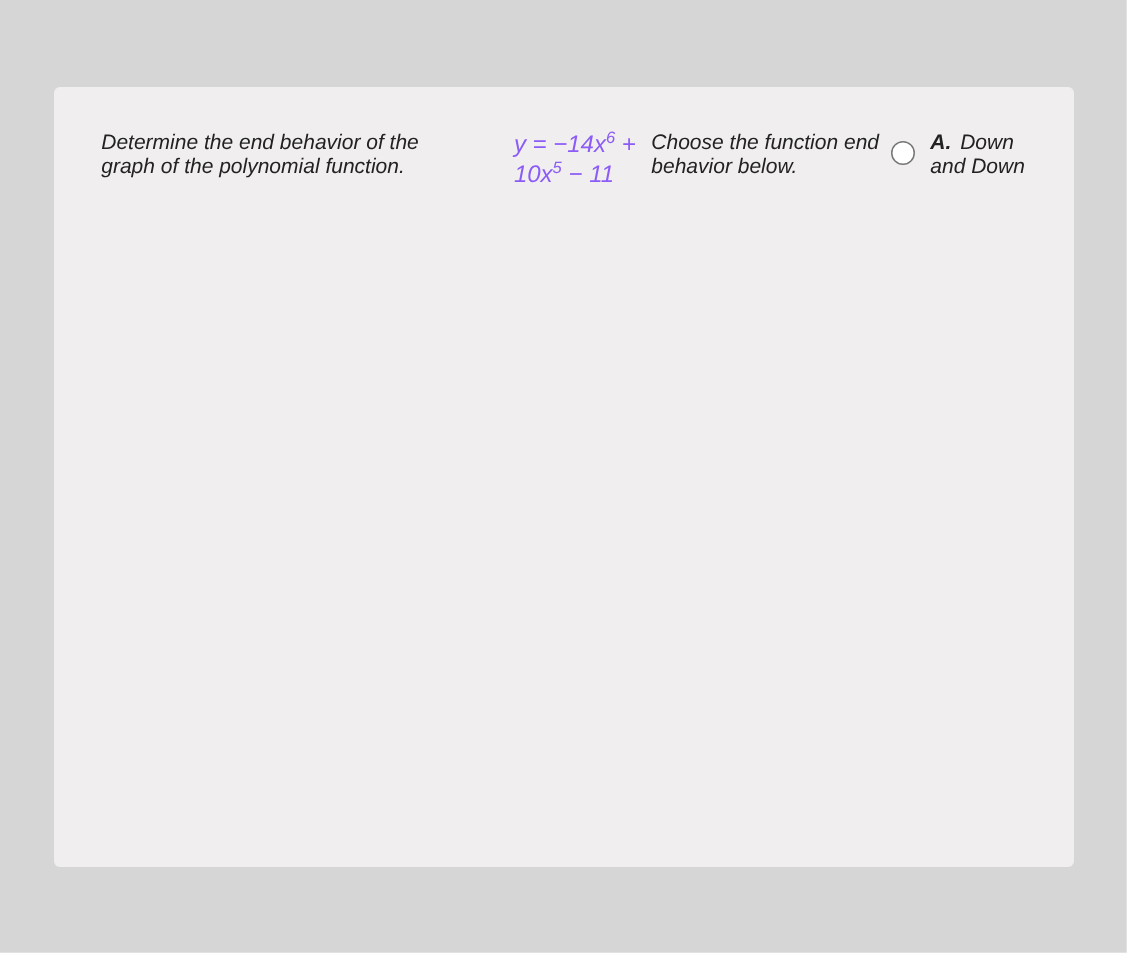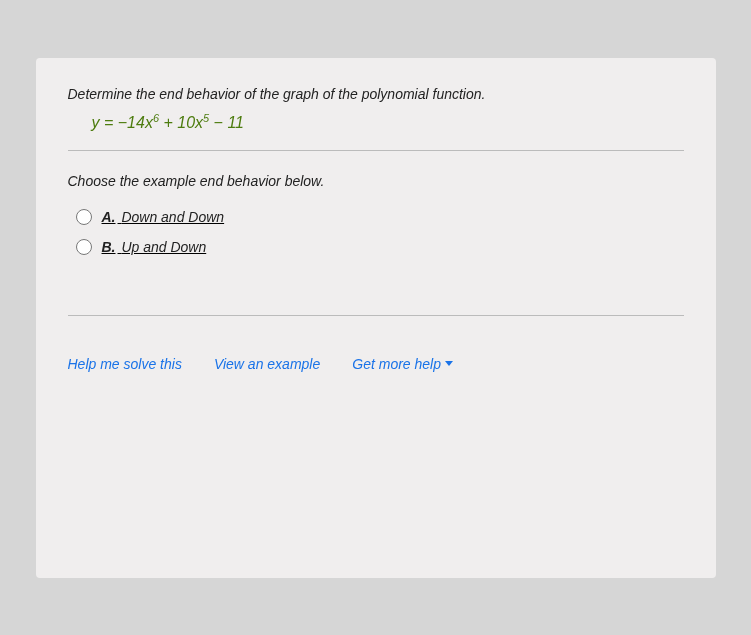--- a/index.html
+++ b/index.html
@@ -18,34 +18,34 @@
       justify-content: center;
     }
 
     .card {
       background-color: #f0eeee;
       width: 680px;
       min-height: 520px;
       border-radius: 4px;
       padding: 28px 32px 24px 32px;
       display: flex;
-      flex-direction: column;
+      flex-direction: row;
       position: relative;
     }
 
     .question-text {
       font-size: 14px;
       color: #222;
       margin-bottom: 10px;
       font-style: italic;
     }
 
     .equation {
       font-size: 16px;
-      color: #4d7c0f;
+      color: #8b5cf6;
       margin-left: 24px;
       margin-bottom: 18px;
       font-style: italic;
     }
 
     .equation sup {
       font-size: 11px;
     }
 
     .divider {
@@ -59,21 +59,20 @@
       color: #222;
       margin-bottom: 20px;
       font-style: italic;
     }
 
     .options {
       display: flex;
       flex-direction: column;
       gap: 14px;
       margin-left: 8px;
-      text-decoration: underline;
     }
 
     .option {
       display: flex;
       align-items: center;
       gap: 10px;
       cursor: pointer;
     }
 
     .option input[type="radio"] {
@@ -139,48 +138,31 @@
 <div class="card">
 
   <p class="question-text">Determine the end behavior of the graph of the polynomial function.</p>
 
   <p class="equation">
     y = −14x<sup>6</sup> + 10x<sup>5</sup> − 11
   </p>
 
   <hr class="divider">
 
-  <p class="choose-text">Choose the example end behavior below.</p>
+  <p class="choose-text">Choose the function end behavior below.</p>
 
   <div class="options">
 
     <label class="option">
       <input type="radio" name="end-behavior" value="A" style="">
       <span class="option-label">
         <span class="option-letter">A.</span>
         <span>Down and Down</span>
       </span>
     </label>
 
-    <label class="option">
-      <input type="radio" name="end-behavior" value="B" style="">
-      <span class="option-label">
-        <span class="option-letter">B.</span>
-        <span>Up and Down</span>
-      </span>
-    </label>
 
 
 
   </div>
 
-  <div class="footer">
-    <button class="footer-btn">Help me solve this</button>
-
-    <button class="footer-btn">View an example</button>
-
-    <button class="footer-btn get-more-help">
-      <span>Get more help</span>
-      <span class="chevron-down"></span>
-    </button>
-  </div>
 
 </div>
 
 </body></html>

